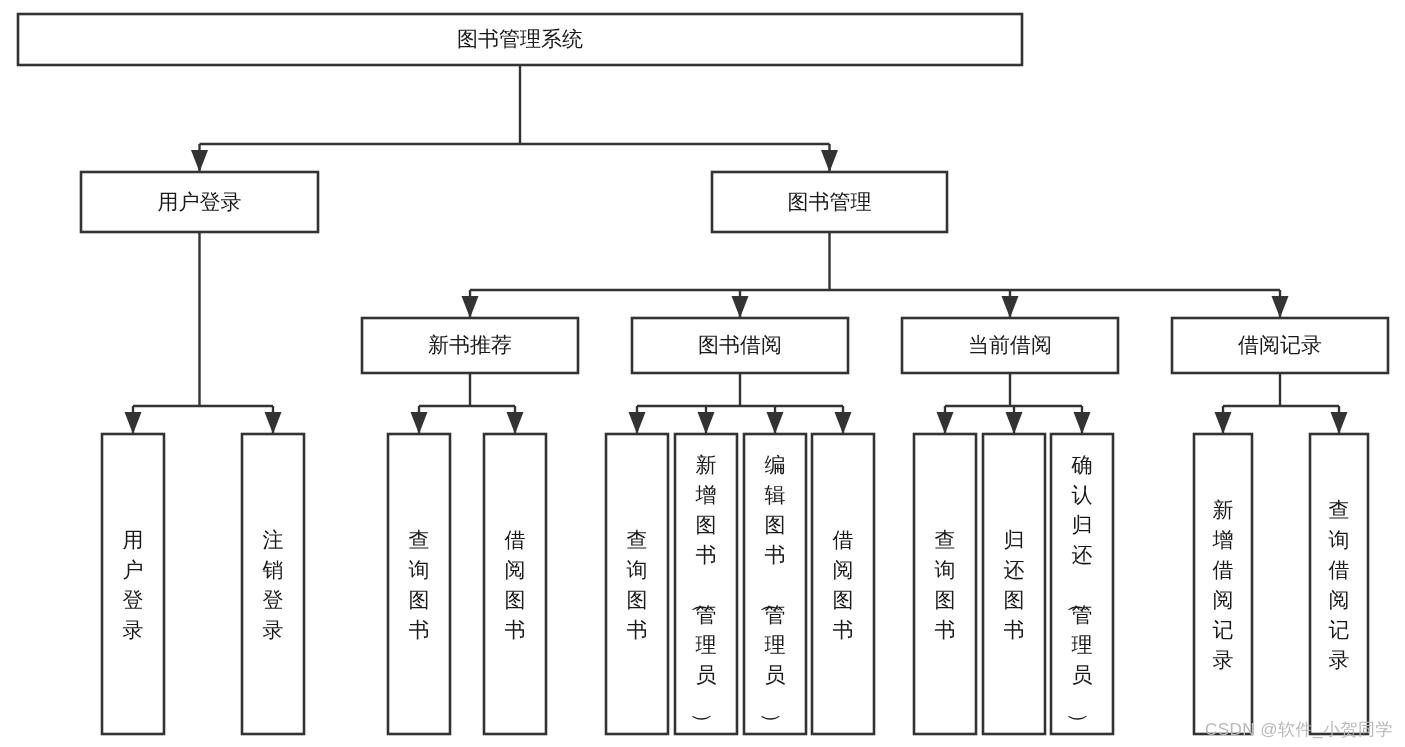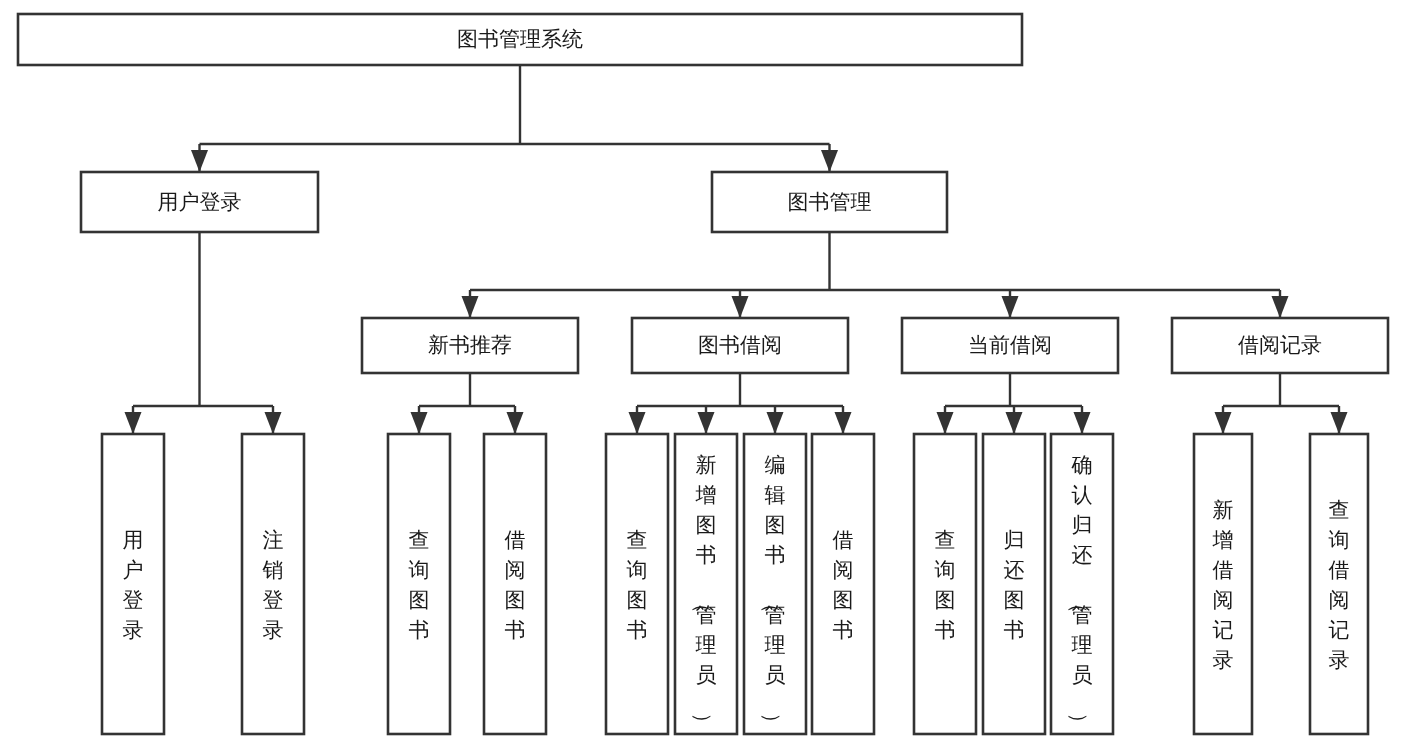--- a/index.html
+++ b/index.html
@@ -202,13 +202,14 @@
         <g>
           <rect x="1194" y="434" width="58" height="300" class="node-box"></rect>
           <text x="1223" class="node-label-v"><tspan x="1223" y="517.4">新</tspan><tspan x="1223" y="547.4">增</tspan><tspan x="1223" y="577.4">借</tspan><tspan x="1223" y="607.4">阅</tspan><tspan x="1223" y="637.4">记</tspan><tspan x="1223" y="667.4">录</tspan></text>
         </g>
         <g>
           <rect x="1310" y="434" width="58" height="300" class="node-box"></rect>
           <text x="1339" class="node-label-v"><tspan x="1339" y="517.4">查</tspan><tspan x="1339" y="547.4">询</tspan><tspan x="1339" y="577.4">借</tspan><tspan x="1339" y="607.4">阅</tspan><tspan x="1339" y="637.4">记</tspan><tspan x="1339" y="667.4">录</tspan></text>
         </g>
       </g>
     </svg>
+  <div class="watermark">CSDN @软件_小贺同学</div>
 </div>
 
 </body></html>

